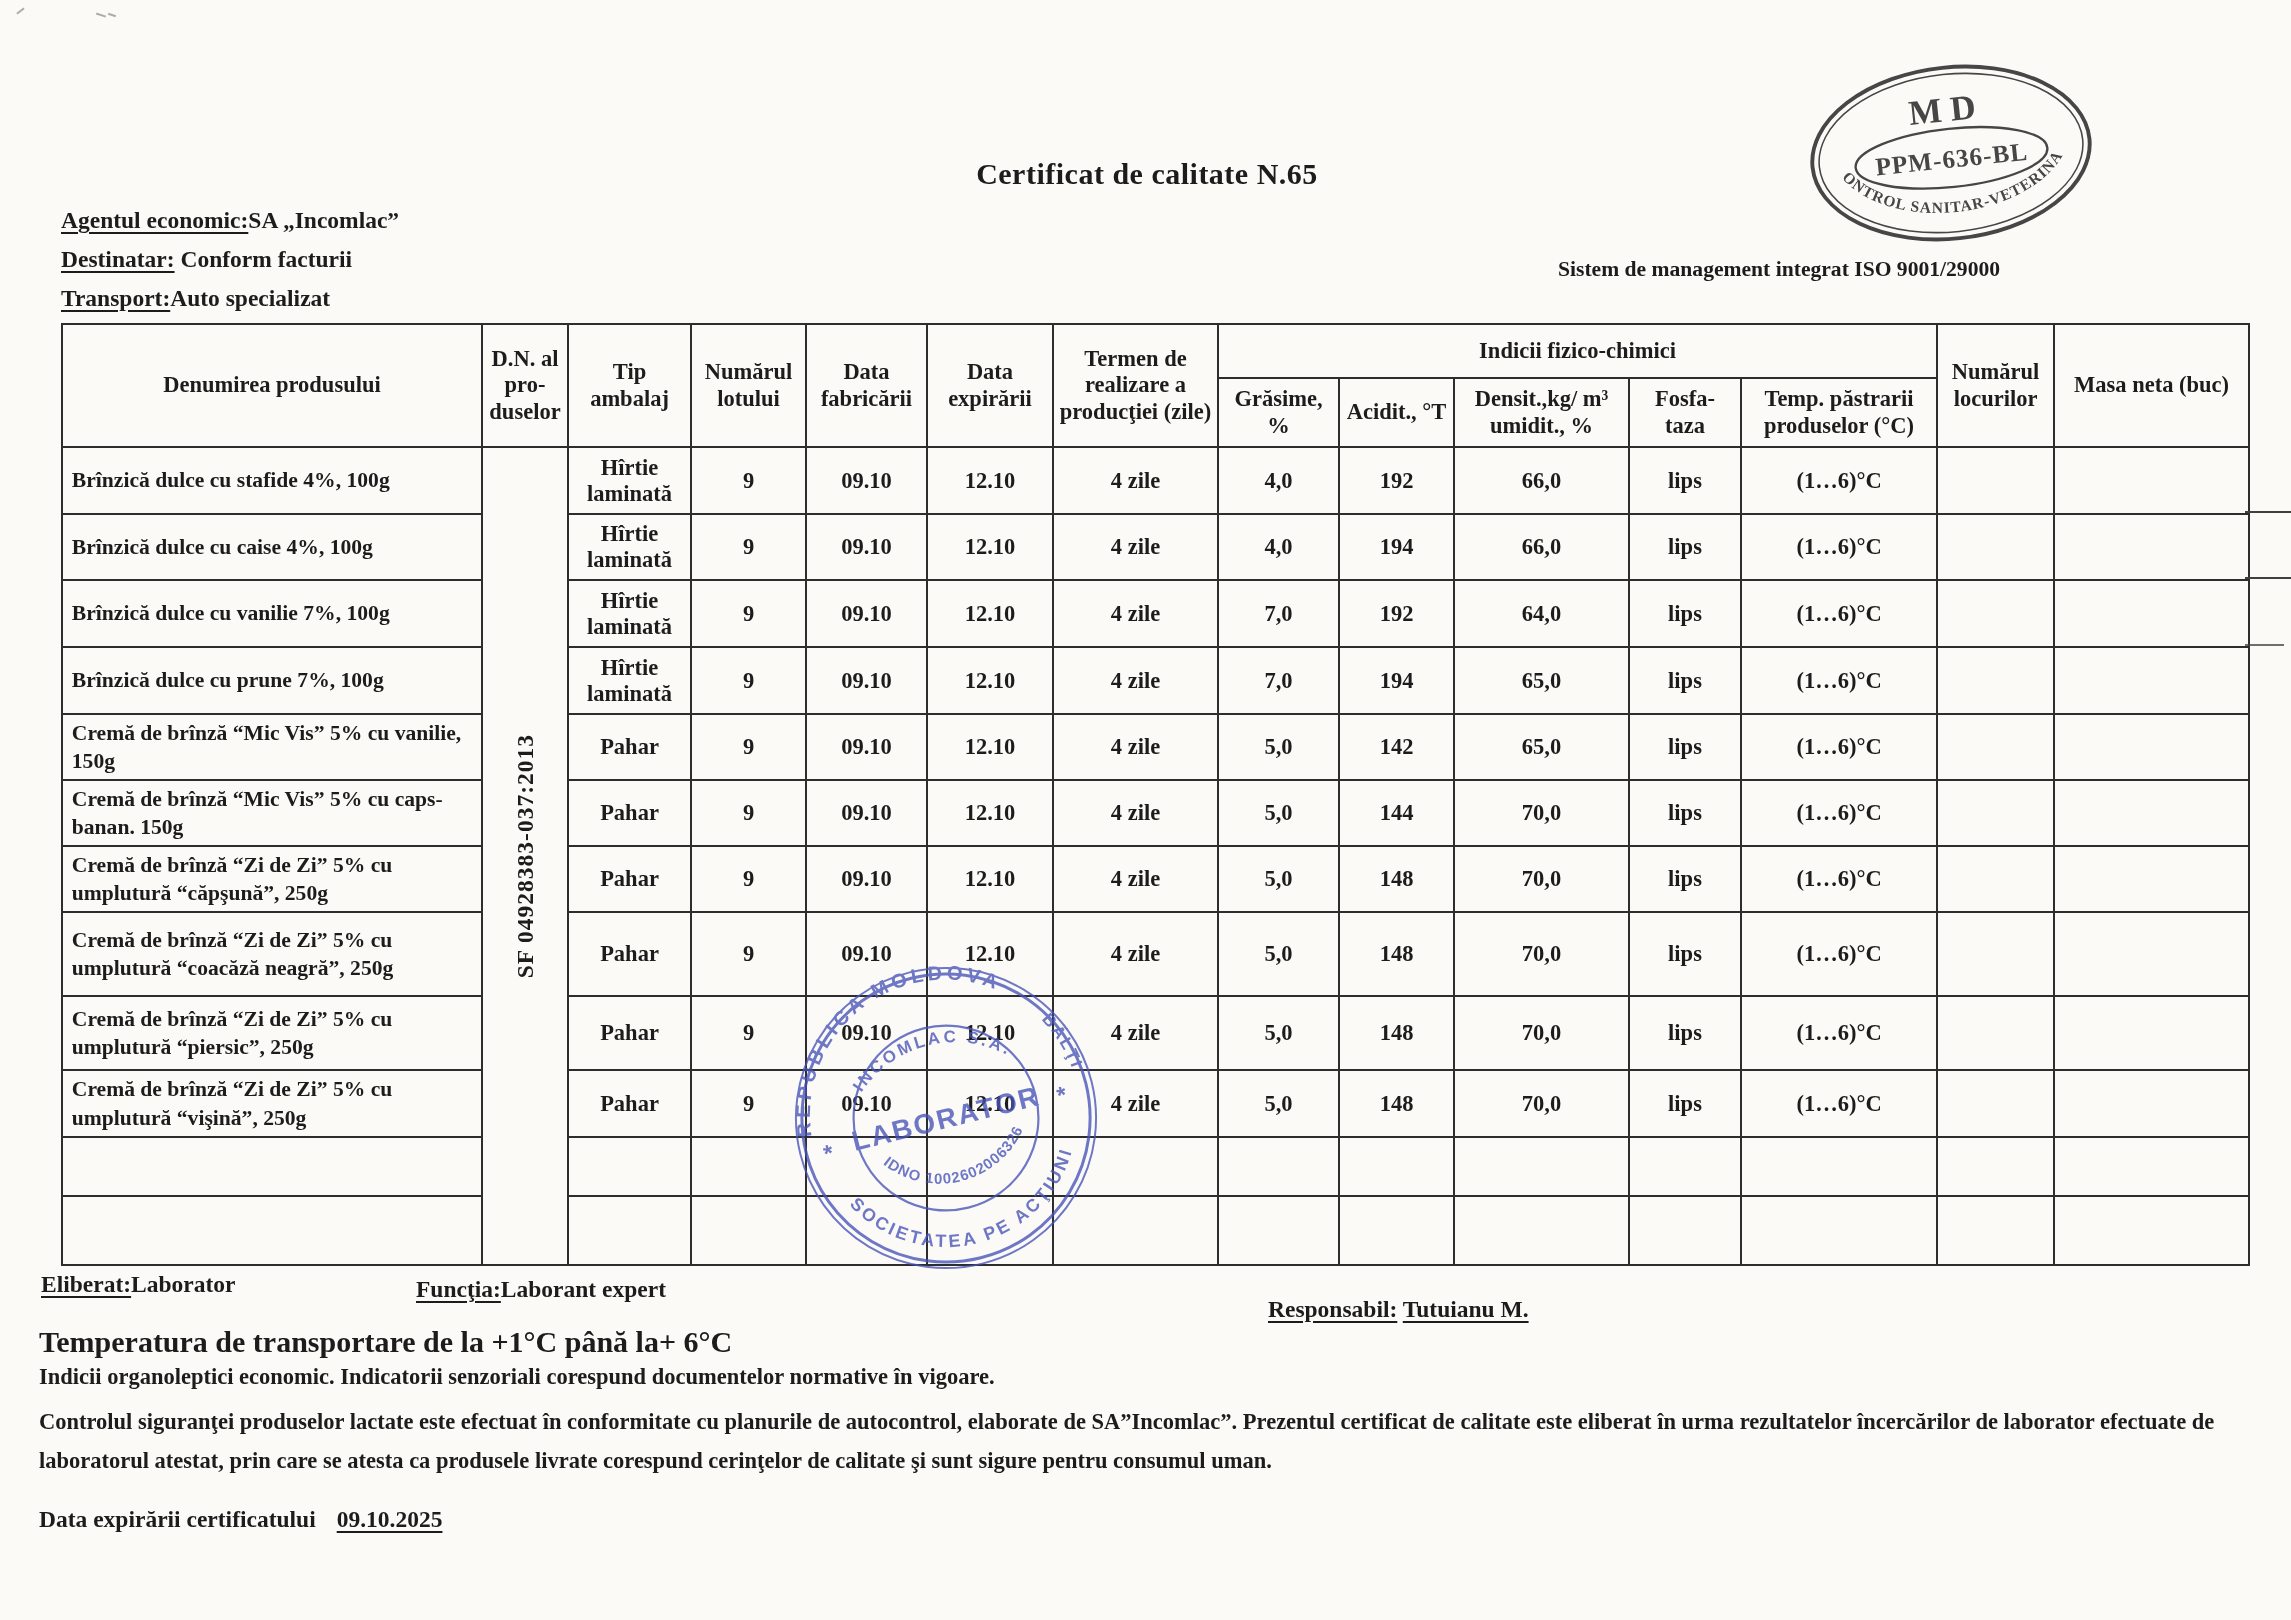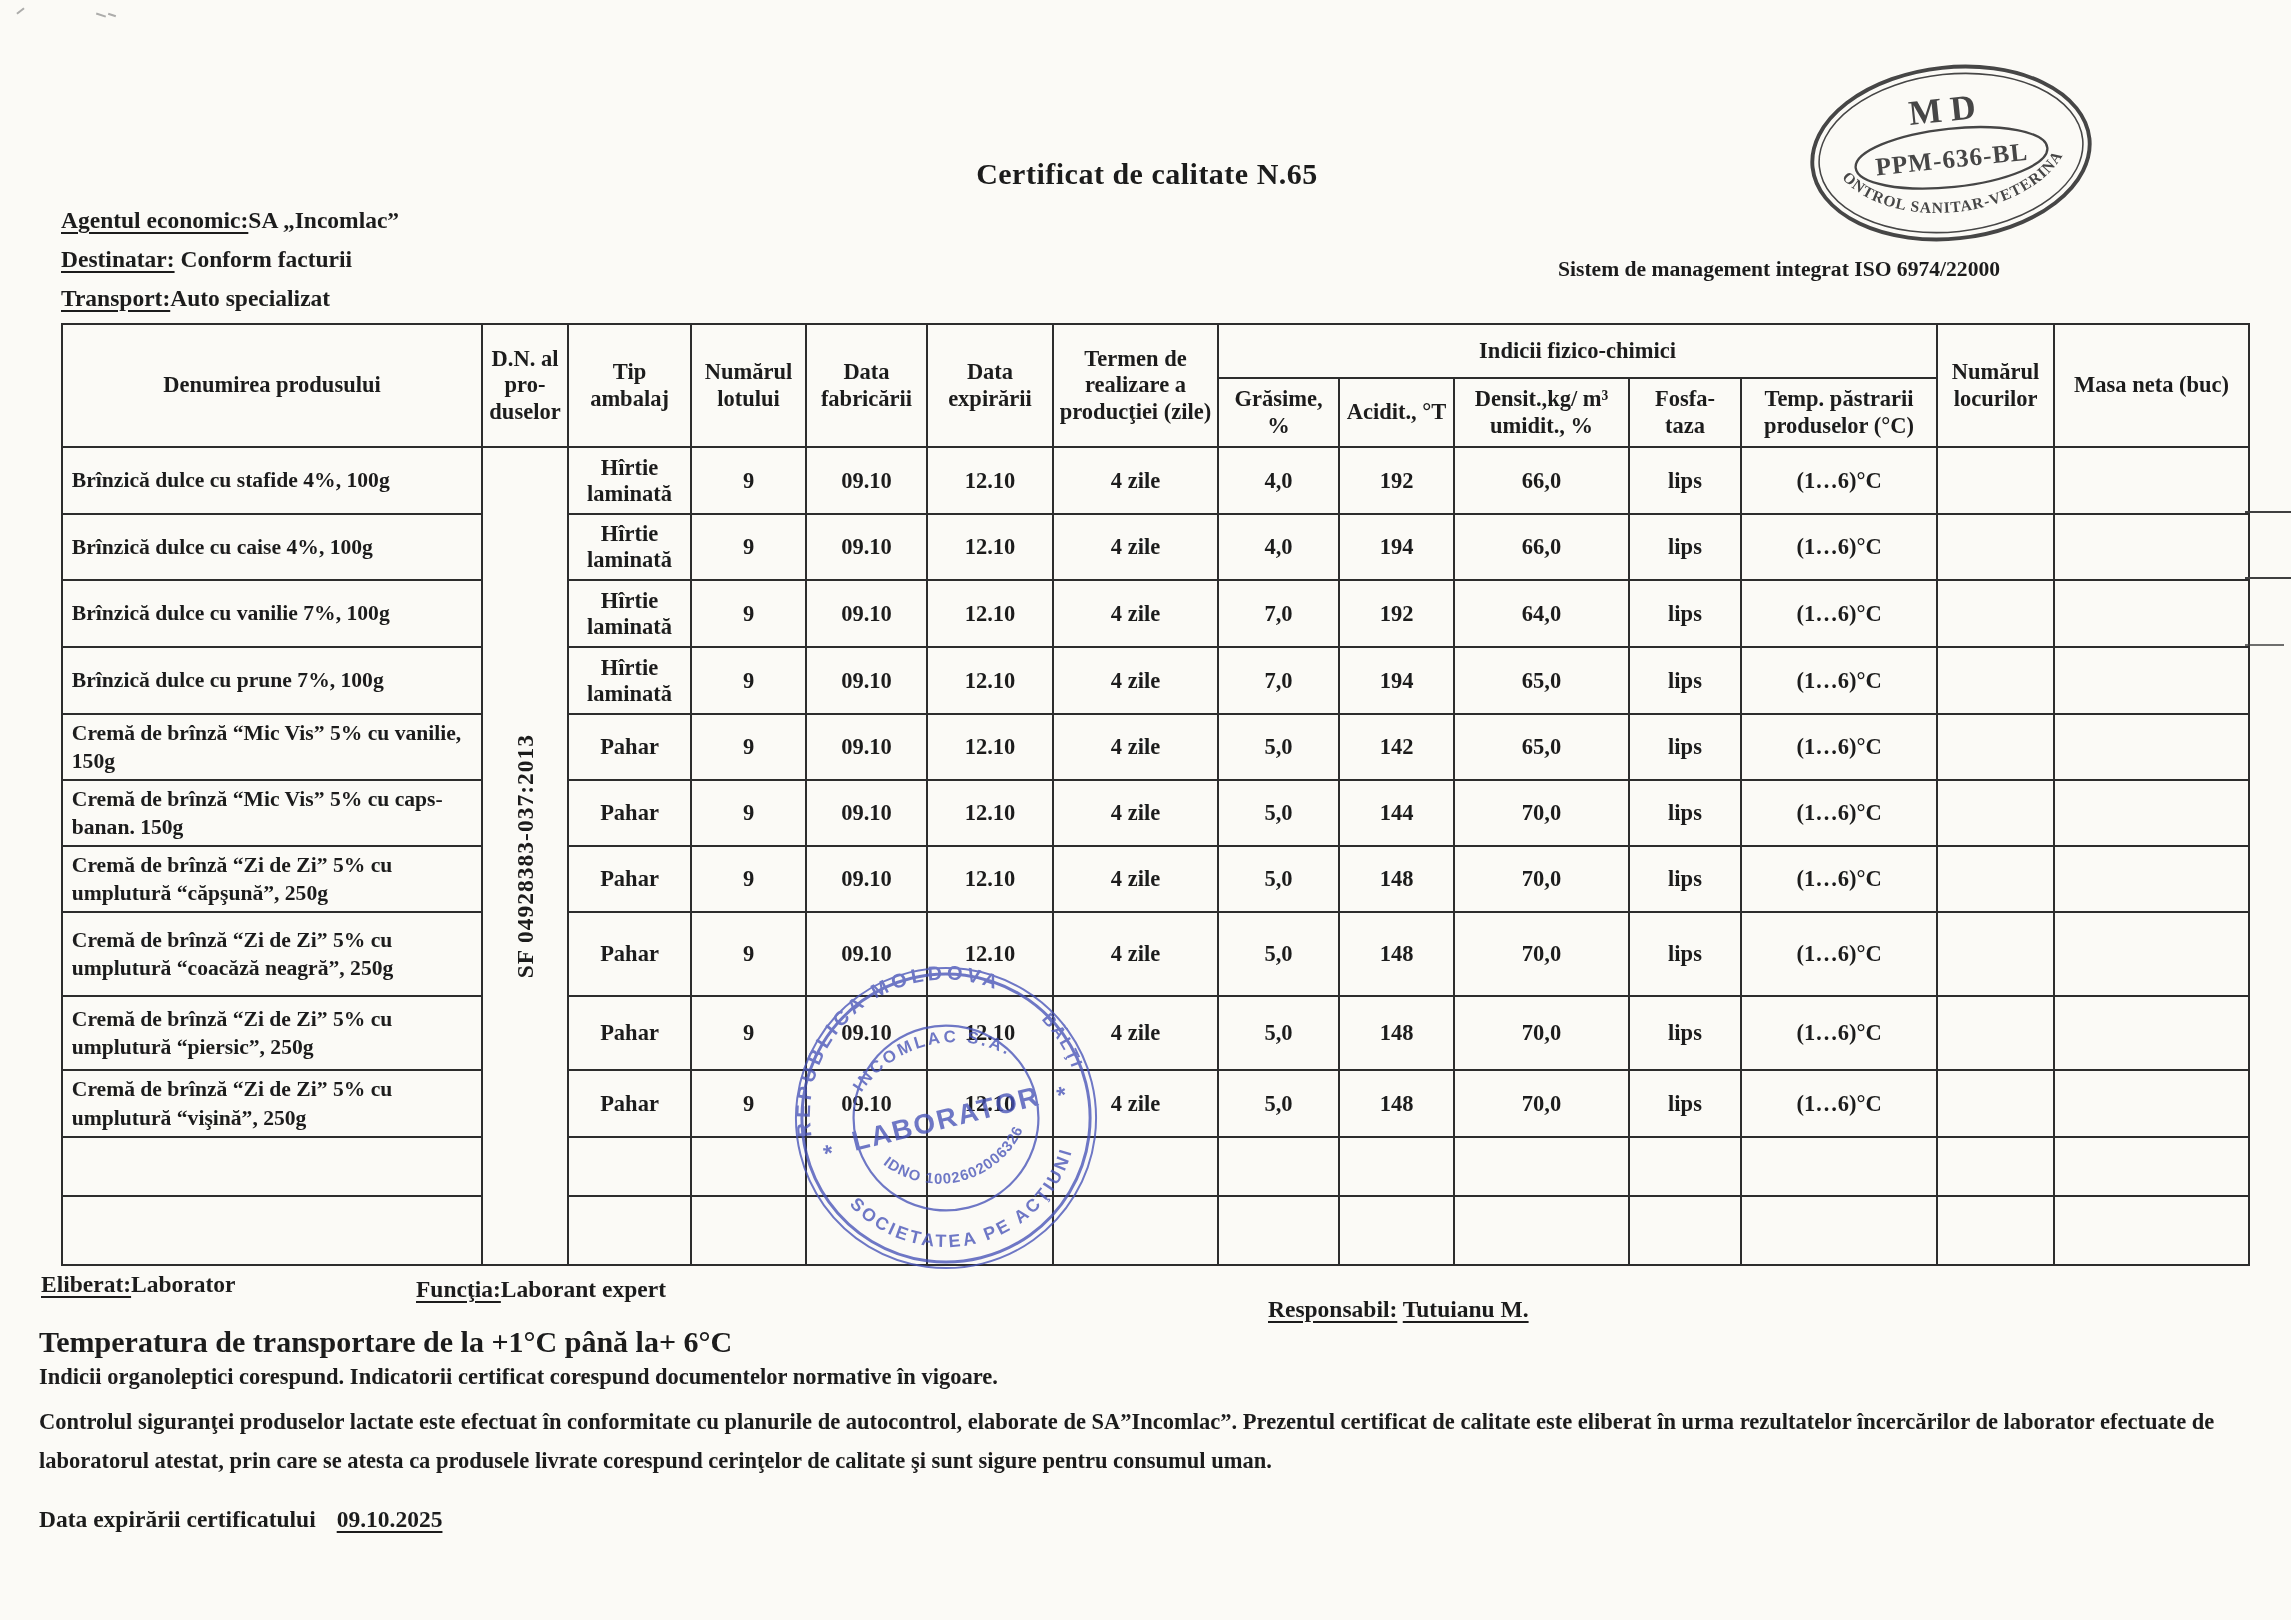--- a/index.html
+++ b/index.html
@@ -77,21 +77,21 @@
 
 
   <div class="title">Certificat de calitate N.65</div>
 
   <div class="hdr-lines">
     <div><span class="u">Agentul economic:</span><span>SA „Incomlac”</span></div>
     <div><span class="u">Destinatar:</span><span> Conform facturii</span></div>
     <div><span class="u">Transport:</span><span>Auto specializat</span></div>
   </div>
 
-  <div class="iso">Sistem de management integrat ISO 6974/22000</div>
+  <div class="iso">Sistem de management integrat ISO 9001/29000</div>
 
   <div class="oval-stamp">
     <svg width="292" height="188" viewBox="0 0 300 190">
       <g fill="none" stroke="#2e2e2e">
         <ellipse cx="150" cy="95" rx="143" ry="88" stroke-width="4"></ellipse>
         <ellipse cx="150" cy="95" rx="136" ry="81" stroke-width="1.6"></ellipse>
         <ellipse cx="150" cy="100" rx="99" ry="30" stroke-width="2.4"></ellipse>
       </g>
       <g fill="#2e2e2e" font-family="Liberation Serif,serif" font-weight="bold">
         <text x="150" y="62" font-size="36" letter-spacing="9" text-anchor="middle">MD</text>
@@ -368,18 +368,18 @@
           <text x="274" y="174" font-size="24">*</text>
         </g>
       </g>
     </svg>
   </div>
 
   <div class="foot f-eliberat"><span class="u">Eliberat:</span><span>Laborator</span></div>
   <div class="foot f-functia"><span class="u">Funcţia:</span><span>Laborant expert</span></div>
   <div class="foot f-responsabil"><span class="u">Responsabil:</span> <span class="u">Tutuianu M.</span></div>
   <div class="foot f-temp">Temperatura de transportare de la +1°C până la+ 6°C</div>
-  <div class="foot f-indicii">Indicii organoleptici corespund. Indicatorii certificat corespund documentelor normative în vigoare.</div>
+  <div class="foot f-indicii">Indicii organoleptici economic. Indicatorii senzoriali corespund documentelor normative în vigoare.</div>
   <div class="foot f-paragraph">Controlul siguranţei produselor lactate este efectuat în conformitate cu planurile de autocontrol, elaborate de SA”Incomlac”. Prezentul certificat de calitate este eliberat în urma rezultatelor încercărilor de laborator efectuate de laboratorul atestat, prin care se atesta ca produsele livrate corespund cerinţelor de calitate şi sunt sigure pentru consumul uman.</div>
   <div class="foot f-data"><span>Data expirării certificatului</span><span class="u val">09.10.2025</span></div>
 
 </div>
 
 
 </body></html>

